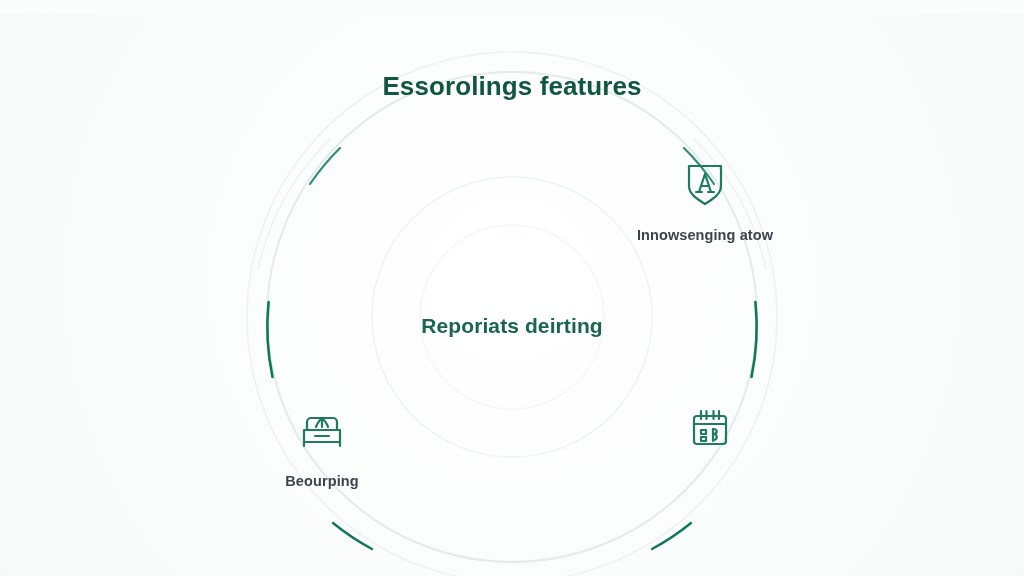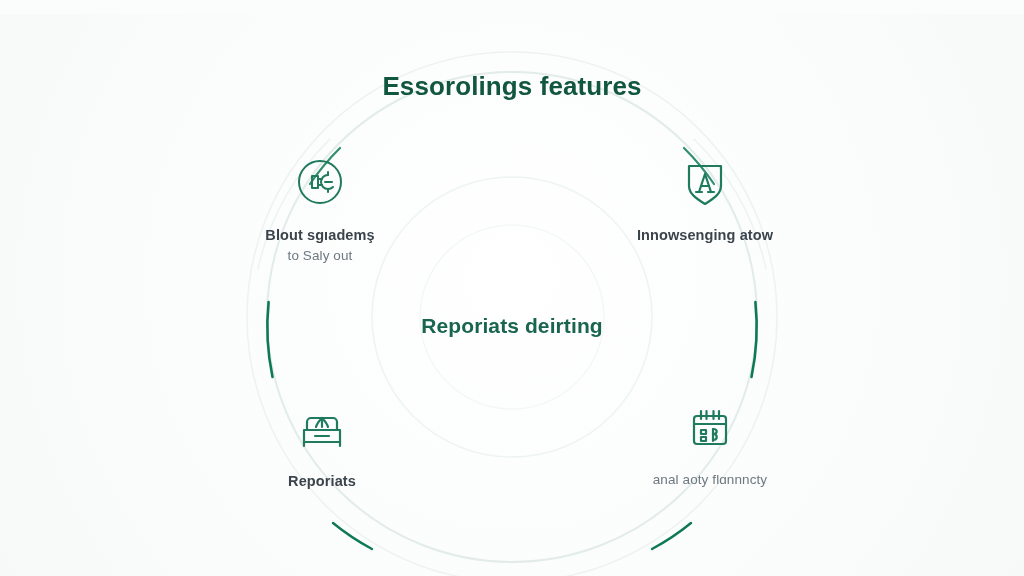--- a/index.html
+++ b/index.html
@@ -117,36 +117,20 @@
     <g fill="none" stroke="#edf3f2" stroke-width="1.5" stroke-linecap="round">
       <path d="M 258 255 A 262 262 0 0 1 330 125"></path>
       <path d="M 766 255 A 262 262 0 0 0 694 125"></path>
     </g>
   </svg>
 
   <div id="heading">Essorolings features</div>
 
   <div id="center-label">Reporiats deirting</div>
 
-  <div class="node" id="node-tl">
-    <svg class="node-icon" viewBox="0 0 56 56">
-      <circle cx="28" cy="28" r="21" fill="none" stroke="#1f7a5e" stroke-width="2"></circle>
-      <g fill="none" stroke="#1f7a5e" stroke-width="2" stroke-linecap="round" stroke-linejoin="round">
-        <path d="M20 22 h6 v12 h-6 z"></path>
-        <path d="M26 25 h4"></path>
-        <path d="M26 31 h4"></path>
-        <path d="M36 21 a7 7 0 1 0 0 14 a7 7 0 0 0 5 -2"></path>
-        <path d="M33 28 h7"></path>
-        <path d="M36 18 v3"></path>
-        <path d="M36 35 v3"></path>
-      </g>
-    </svg>
-    <span class="node-title">Blout sgıademş</span>
-    <span class="node-sub">to Saly out</span>
-  </div>
 
   <div class="node" id="node-tr">
     <svg class="node-icon" viewBox="0 0 56 56">
       <path d="M12 12 h32 v20 c0 8 -8 13 -16 18 c-8 -5 -16 -10 -16 -18 z" fill="none" stroke="#1f7a5e" stroke-width="2.2" stroke-linejoin="round"></path>
       <g fill="none" stroke="#1f7a5e" stroke-width="2.2" stroke-linecap="round" stroke-linejoin="round">
         <path d="M22 38 L28 20 L34 38"></path>
         <path d="M24.4 32 h7.2"></path>
         <path d="M19 38 h6"></path>
         <path d="M31 38 h6"></path>
       </g>
@@ -160,34 +144,33 @@
         <path d="M13 30 v-8 a4 4 0 0 1 4 -4 h22 a4 4 0 0 1 4 4 v8"></path>
         <path d="M10 30 h36 v12 h-36 z"></path>
         <path d="M10 42 v4"></path>
         <path d="M46 42 v4"></path>
         <path d="M21 36 h14"></path>
         <path d="M28 18 c-3 3 -5 5 -6 9"></path>
         <path d="M28 18 c3 3 5 5 6 9"></path>
         <path d="M28 18 v9"></path>
       </g>
     </svg>
-    <span class="node-title">Reporiats</span>
+    <span class="node-title">Beourping</span>
   </div>
 
   <div class="node" id="node-br">
     <svg class="node-icon" viewBox="0 0 56 56">
       <g fill="none" stroke="#1f7a5e" stroke-width="2.2" stroke-linecap="round" stroke-linejoin="round">
         <rect x="12" y="16" width="32" height="28" rx="3"></rect>
         <path d="M12 24 h32"></path>
         <path d="M19 11 v8"></path>
         <path d="M24.5 11 v8"></path>
         <path d="M31.5 11 v8"></path>
         <path d="M37 11 v8"></path>
         <path d="M19 30 h5 v4 h-5 z"></path>
         <path d="M19 37 h5 v4 h-5 z"></path>
         <path d="M31 29 v12"></path>
         <path d="M31 29 c5 0 5 5 0 5 c5 0 5 6 0 6"></path>
       </g>
     </svg>
-    <span class="node-sub">anal aoty flɑnnncty</span>
   </div>
 
 </div>
 
 </body></html>

